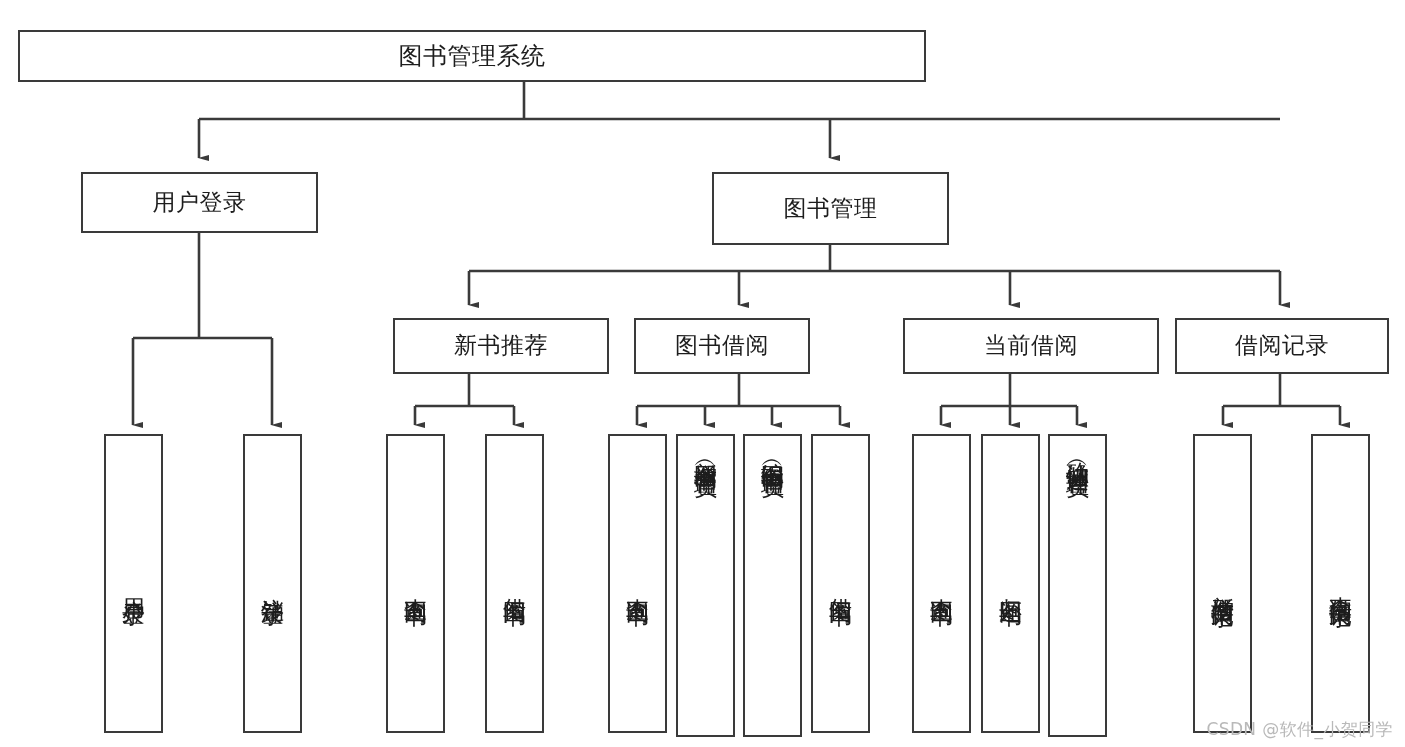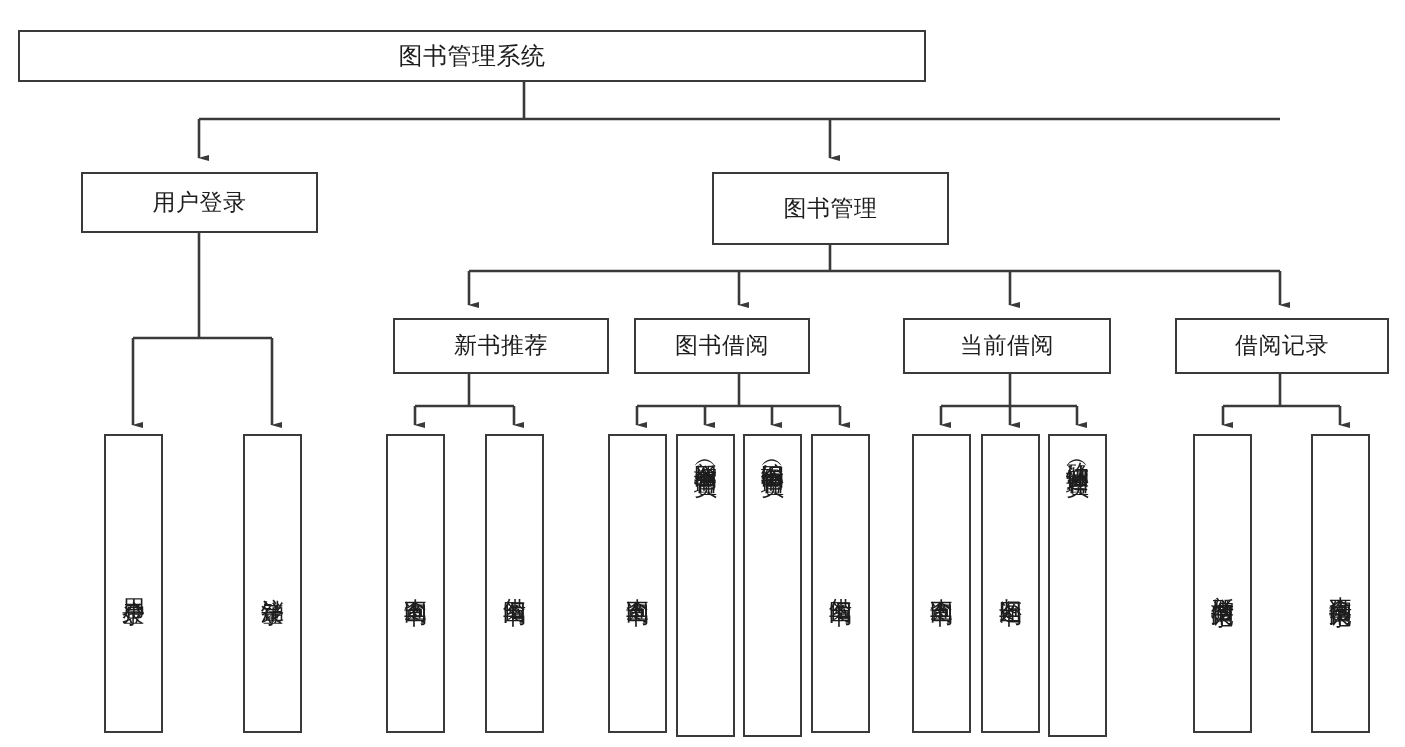--- a/index.html
+++ b/index.html
@@ -139,21 +139,21 @@
   <div class="node-box" style="left:712px; top:172px; width:237px; height:73px;">
     <span class="node-label-h">图书管理</span>
   </div>
 
   <div class="node-box" style="left:361px; top:318px; width:216px; height:56px;margin-left:32px;">
     <span class="node-label-h">新书推荐</span>
   </div>
   <div class="node-box" style="left:634px; top:318px; width:176px; height:56px;align-items:center;">
     <span class="node-label-h">图书借阅</span>
   </div>
-  <div class="node-box" style="left:903px; top:318px; width:208px; height:56px;justify-content:center;">
+  <div class="node-box" style="left:903px; top:318px; width:256px; height:56px;justify-content:center;">
     <span class="node-label-h">当前借阅</span>
   </div>
   <div class="node-box" style="left:1175px; top:318px; width:214px; height:56px;">
     <span class="node-label-h">借阅记录</span>
   </div>
 
   <div class="leaf-box center-v" style="left:104px; top:434px; width:59px; height:299px;">
     <span class="leaf-label-v">用户登录</span>
   </div>
   <div class="leaf-box center-v" style="left:243px; top:434px; width:59px; height:299px;">
@@ -190,14 +190,15 @@
     <span class="leaf-label-v">确认归还（管理员）</span>
   </div>
 
   <div class="leaf-box center-v" style="left:1193px; top:434px; width:59px; height:299px;">
     <span class="leaf-label-v">新增借阅记录</span>
   </div>
   <div class="leaf-box center-v" style="left:1311px; top:434px; width:59px; height:299px;">
     <span class="leaf-label-v">查询借阅记录</span>
   </div>
 
+  <div class="watermark">CSDN @软件_小贺同学</div>
 
 </div>
 
 </body></html>

